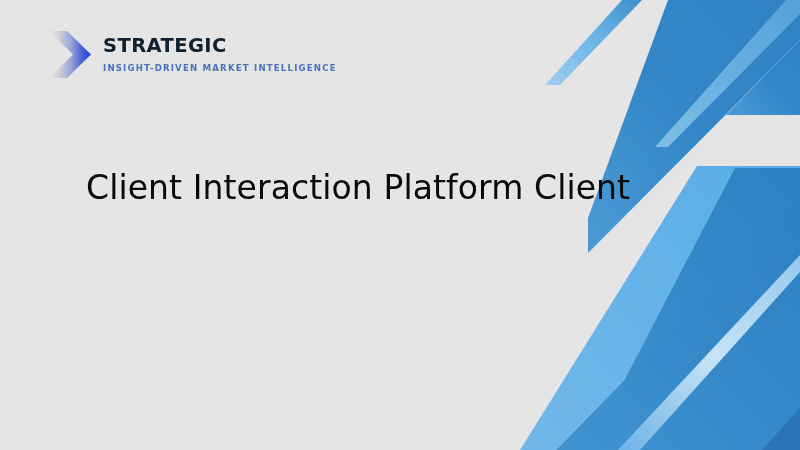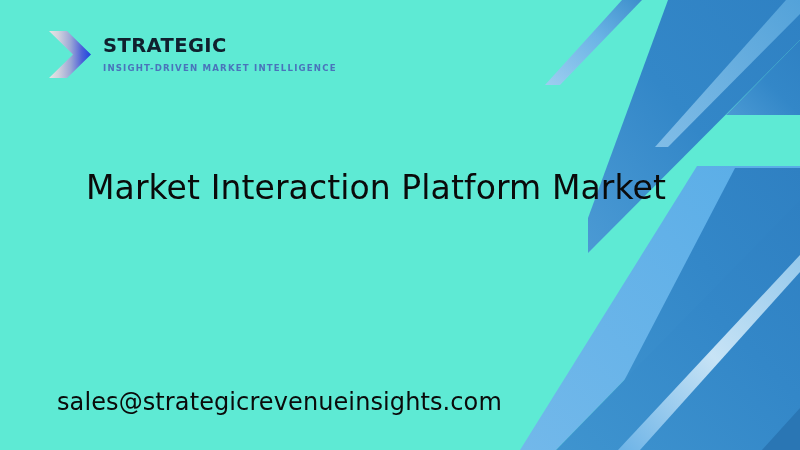--- a/index.html
+++ b/index.html
@@ -6,21 +6,21 @@
   html, body {
     margin: 0;
     padding: 0;
     background: #ffffff;
   }
   #slide {
     position: relative;
     width: 800px;
     height: 450px;
     overflow: hidden;
-    background: #5eead4;
+    background: #e5e5e5;
     font-family: "DejaVu Sans", "Liberation Sans", sans-serif;
   }
 
   
   .deco-layer {
     position: absolute;
     inset: 0;
     pointer-events: none;
   }
   .deco-layer svg {
@@ -166,17 +166,16 @@
         </linearGradient>
       </defs>
       <path d="M1,1 L19,1 L43,24.5 L19,48 L1,48 L25,24.5 Z" fill="url(#gChev)"></path>
     </svg>
     <div class="logo-text">
       <div class="logo-line logo-line-1">STRATEGIC</div>
       <div class="logo-tagline">INSIGHT-DRIVEN MARKET INTELLIGENCE</div>
     </div>
   </div>
 
-  <h1 class="headline">Market Interaction Platform Market</h1>
+  <h1 class="headline">Client Interaction Platform Client</h1>
 
-  <div class="email">sales@strategicrevenueinsights.com</div>
 
 </div>
 
 </body></html>

